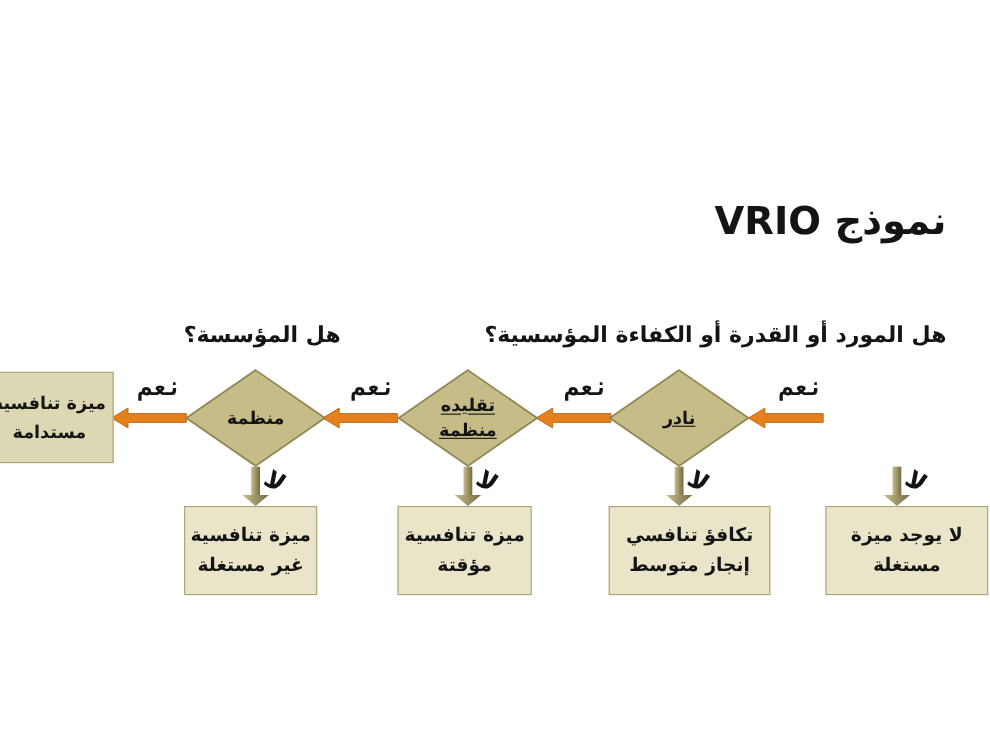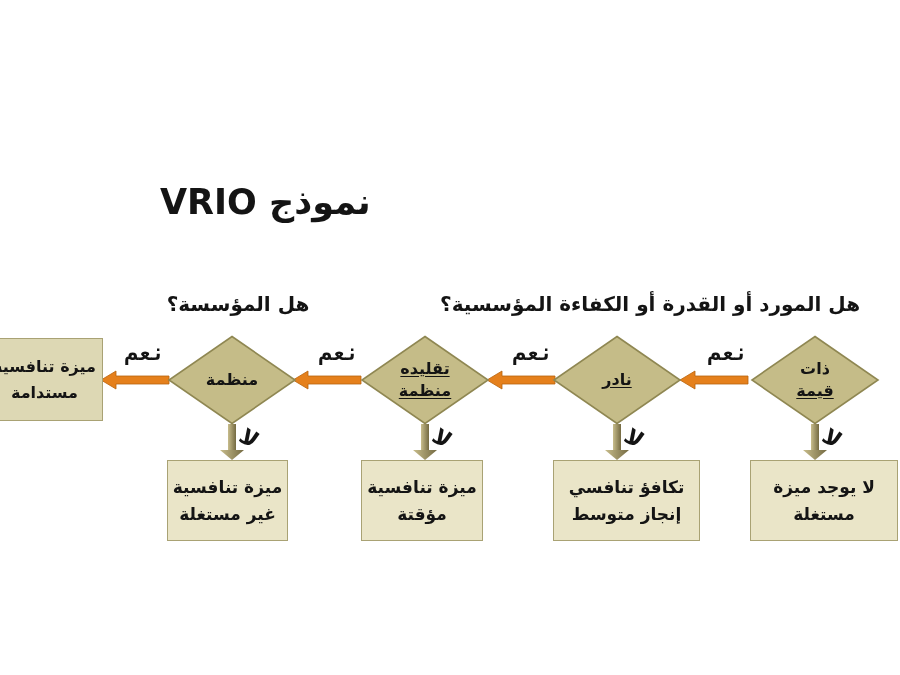--- a/index.html
+++ b/index.html
@@ -3,21 +3,21 @@
 <meta charset="utf-8">
 <style>
   html,body { margin:0; padding:0; background:#fff; }
   .stage {
     position:relative; width:900px; height:675px; background:#ffffff;
     overflow:hidden; font-family:"DejaVu Sans", sans-serif;
     direction:rtl; color:#141414;
   }
   .title {
     position:absolute; left:160px; top:182px; width:700px;
-    text-align:left; font-size:35px; font-weight:bold;
+    text-align:right; font-size:35px; font-weight:bold;
   }
   .question { position:absolute; font-weight:bold; font-size:20px; white-space:nowrap; }
   .q-right { left:454px; top:292px; width:406px; text-align:right; }
   .q-left  { left:148px; top:292px; width:180px; text-align:center; }
 
   .diamond { position:absolute; width:130px; height:90px; top:335px; }
   .diamond svg { position:absolute; left:0; top:0; }
   .dtext {
     position:absolute; inset:0; display:flex; flex-direction:column;
     align-items:center; justify-content:center;
@@ -102,29 +102,20 @@
   <svg class="no-arrow" style="left:219px" viewBox="0 0 26 37">
       <rect x="9" y="0" width="8" height="26.5" fill="url(#oliveGrad)"></rect>
       <polygon points="1,26 25,26 13,36" fill="url(#oliveGrad)"></polygon>
     </svg>
 
   <div class="no-label" style="left:815px">لا</div>
   <div class="no-label" style="left:617px">لا</div>
   <div class="no-label" style="left:425px">لا</div>
   <div class="no-label" style="left:232px">لا</div>
 
-  <div class="diamond" style="left:750px">
-    <svg width="130" height="90" viewBox="0 0 130 90">
-        <polygon points="65,1.5 128,45 65,88.5 2,45" style="fill:var(--diamond-fill);stroke:var(--diamond-border);stroke-width:1.6"></polygon>
-      </svg>
-    <div class="dtext">
-        <span>ذات</span>
-        <span class="u">قيمة</span>
-      </div>
-  </div>
   <div class="diamond" style="left:552px">
     <svg width="130" height="90" viewBox="0 0 130 90">
         <polygon points="65,1.5 128,45 65,88.5 2,45" style="fill:var(--diamond-fill);stroke:var(--diamond-border);stroke-width:1.6"></polygon>
       </svg>
     <div class="dtext">
         <span class="u">نادر</span>
       </div>
   </div>
   <div class="diamond" style="left:360px">
     <svg width="130" height="90" viewBox="0 0 130 90">

